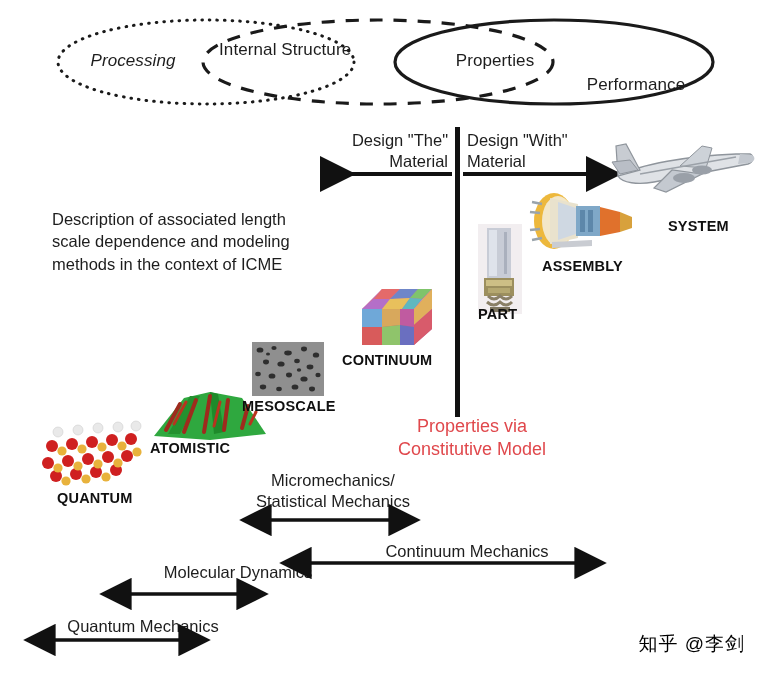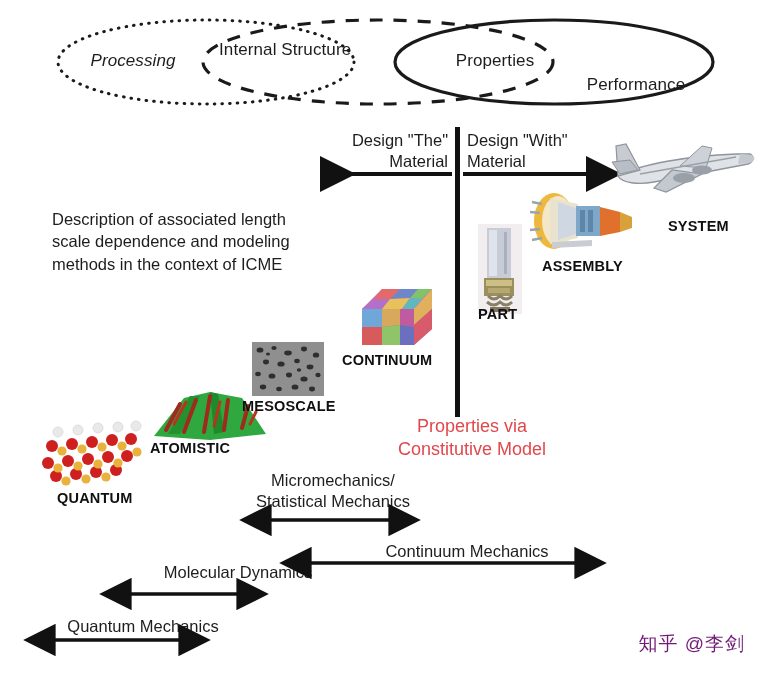--- a/index.html
+++ b/index.html
@@ -18,21 +18,21 @@
   .txt-r{text-align:right;}
   .txt-c{text-align:center;}
   .desc{font-size:16.5px;line-height:1.35;}
   .handshake{color:#e0484c;font-size:18px;line-height:1.25;text-align:center;}
   .scale-tag{position:absolute;font-weight:bold;font-size:14.5px;color:#101010;
              letter-spacing:.2px;white-space:nowrap;}
   .arrow-label{position:absolute;font-size:16.5px;color:#1d1d1d;line-height:1.25;
                white-space:pre-line;text-align:center;}
 
   
-  .watermark{position:absolute;right:14px;bottom:22px;color:#701a75;font-size:19px;
+  .watermark{position:absolute;right:14px;bottom:22px;color:#000000;font-size:19px;
              letter-spacing:1px;white-space:nowrap;}
 
   
   .thumb{position:absolute;}
 
   
   .atoms{position:absolute;}
 
   
   .meso{position:absolute;background:#8d8d8d;overflow:hidden;}

